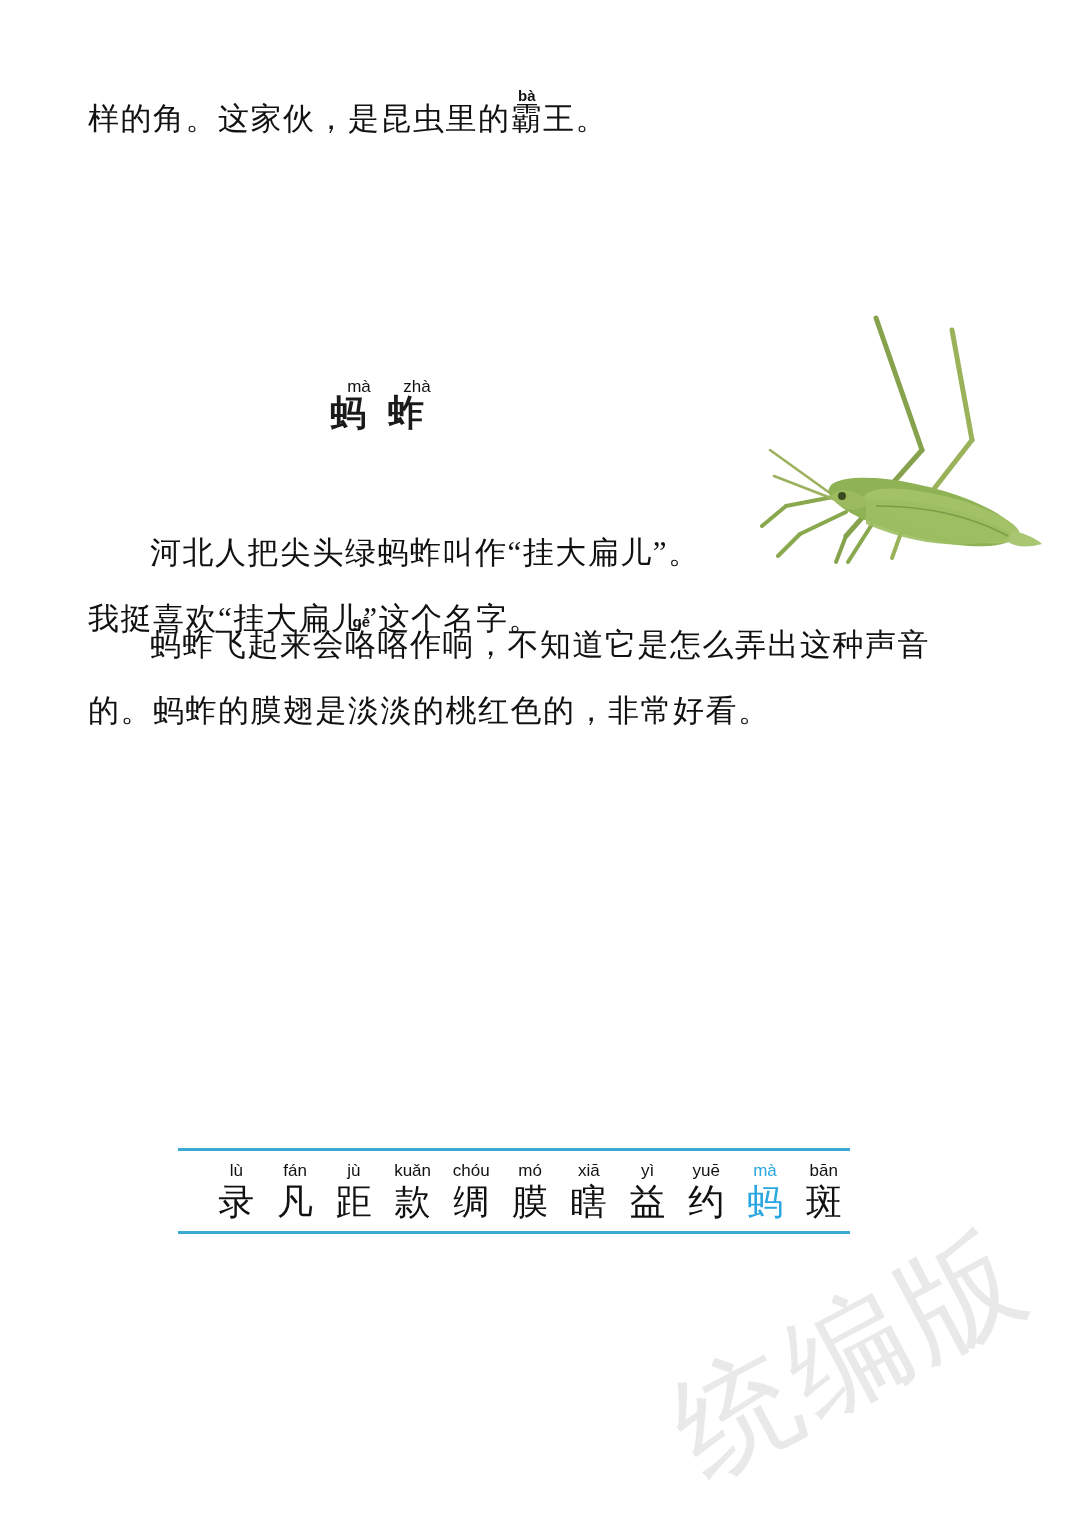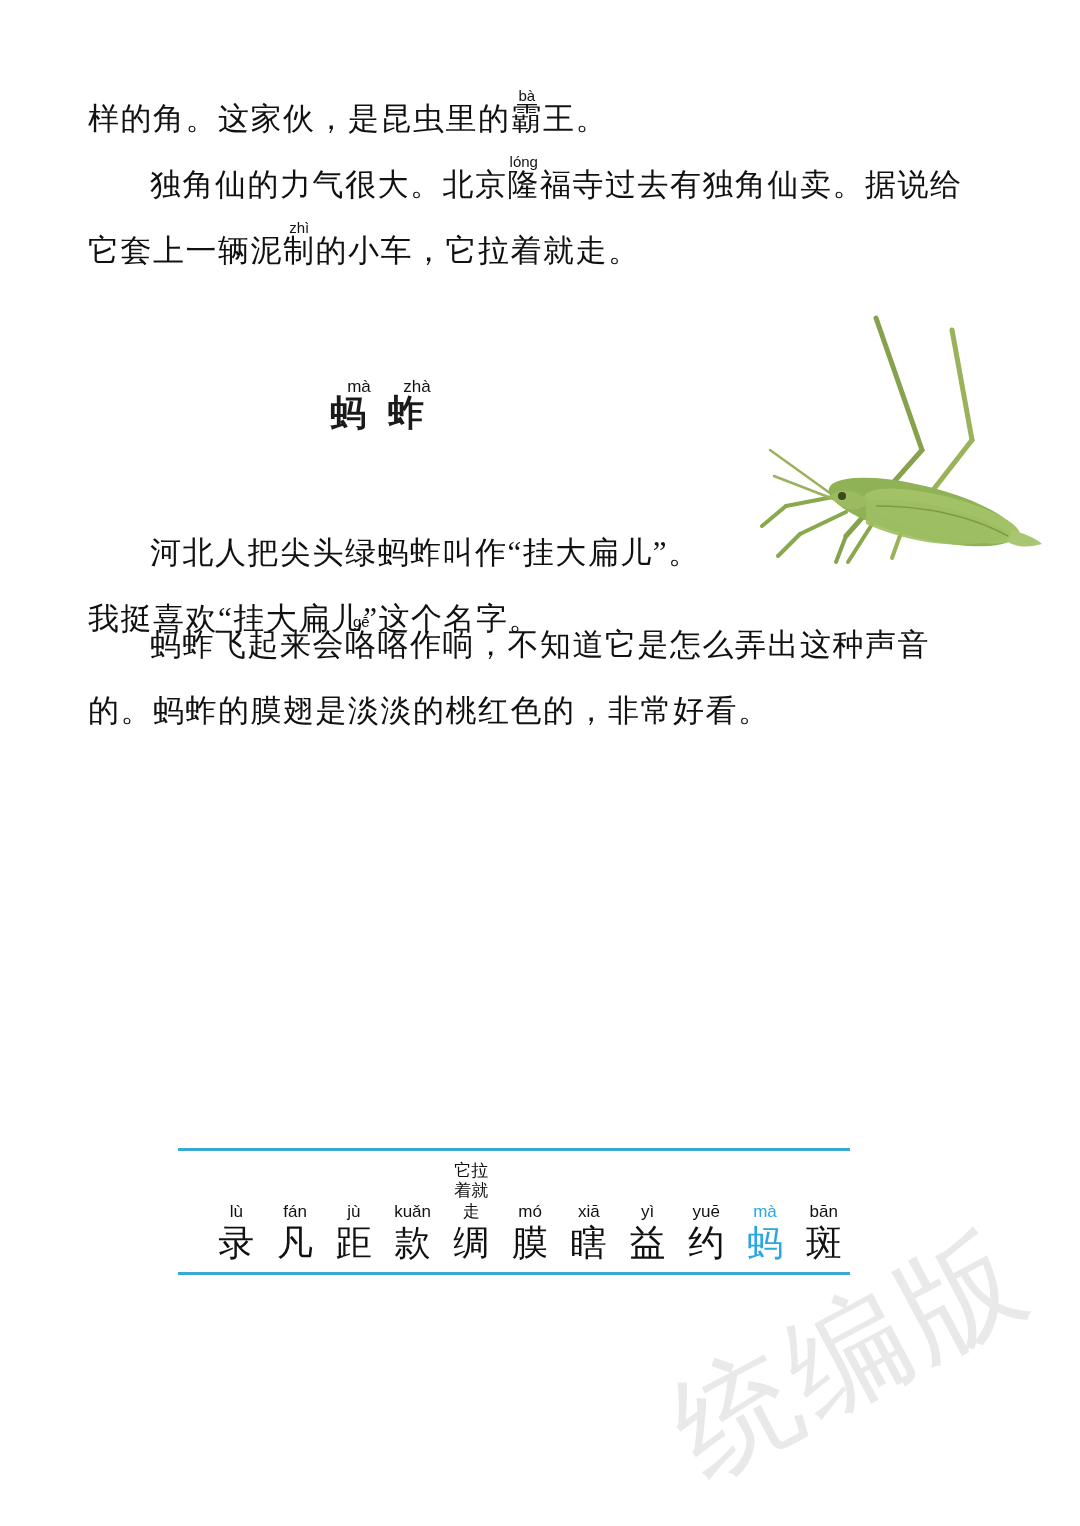--- a/index.html
+++ b/index.html
@@ -52,21 +52,21 @@
 
   
   ruby {
     ruby-position: over;
     -webkit-ruby-position: before;
   }
   rt {
     font-size: 15px;
     font-family: "Liberation Sans", sans-serif;
     color: #111;
-    font-weight: normal;
+    font-weight: bold;
     line-height: 1.1;
     letter-spacing: 0;
   }
 
   
   #block-top {
     position: absolute;
     left: 88px;
     top: 86px;
     width: 904px;
@@ -160,23 +160,20 @@
 <div class="page">
 
   <div class="watermark">统编版</div>
 
   <div class="content">
 
     <div id="block-top">
       <div class="para">
         <span>样的角。这家伙，是昆虫里的</span><ruby><span>霸</span><rt>bà</rt></ruby><span>王。</span>
       </div>
-      <div class="para">
-        <span class="indent"></span><span>独角仙的力气很大。北京</span><ruby><span>隆</span><rt>lóng</rt></ruby><span>福寺过去有独角仙卖。据说给它套上一辆泥</span><ruby><span>制</span><rt>zhì</rt></ruby><span>的小车，它拉着就走。</span>
-      </div>
     </div>
 
     <div id="title">
       <ruby><span>蚂</span><rt>mà</rt></ruby><ruby><span>蚱</span><rt>zhà</rt></ruby>
     </div>
 
     <svg id="insect" viewBox="0 0 320 330">
       <g stroke="#6f8c3e" fill="none" stroke-linecap="round">
 
         <path d="M150 18 L196 150" stroke="#86a24c" stroke-width="5"></path>
@@ -234,21 +231,21 @@
         </div>
         <div class="char-cell">
           <div class="py">jù</div>
           <div class="hz">距</div>
         </div>
         <div class="char-cell">
           <div class="py">kuǎn</div>
           <div class="hz">款</div>
         </div>
         <div class="char-cell">
-          <div class="py">它拉着就走</div>
+          <div class="py">chóu</div>
           <div class="hz">绸</div>
         </div>
         <div class="char-cell">
           <div class="py">mó</div>
           <div class="hz">膜</div>
         </div>
         <div class="char-cell">
           <div class="py">xiā</div>
           <div class="hz">瞎</div>
         </div>

